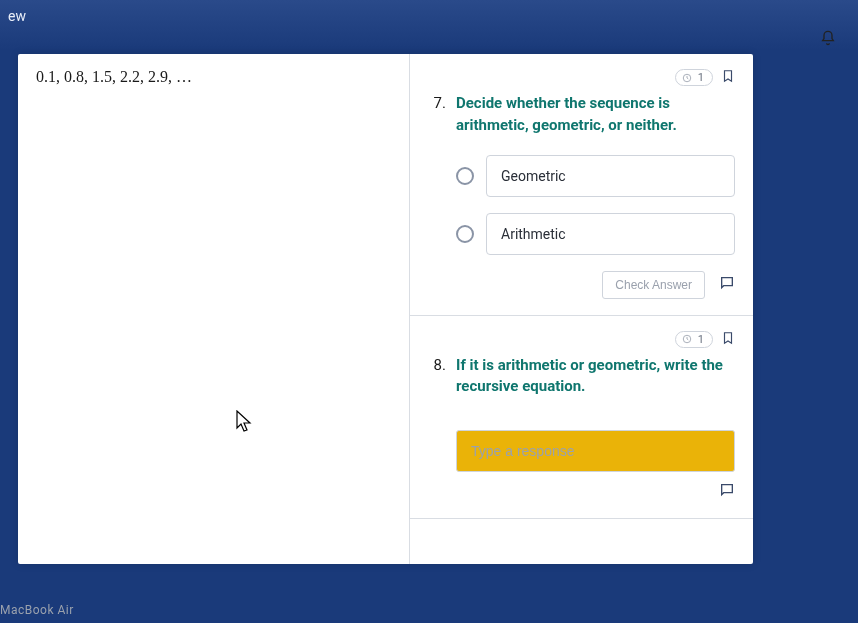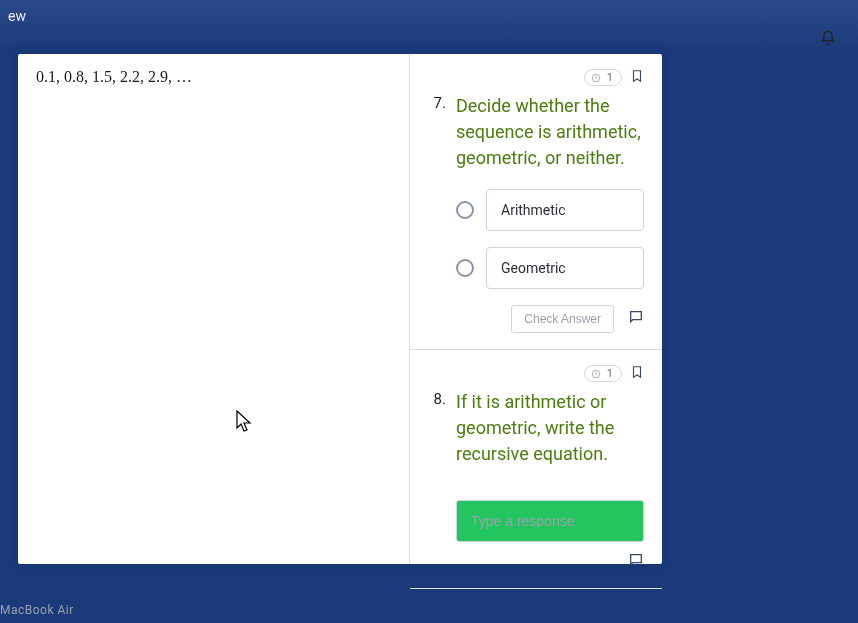--- a/index.html
+++ b/index.html
@@ -29,21 +29,21 @@
       position: absolute;
       right: 22px;
       top: 30px;
       color: #222;
       font-size: 16px;
     }
     .page {
       position: absolute;
       left: 18px;
       top: 54px;
-      width: 644px;
+      width: 735px;
       height: 510px;
       background: #fff;
       border-radius: 2px;
       box-shadow: 0 0 8px rgba(0,0,0,.15);
       display: flex;
     }
     .left-col {
       width: 392px;
       height: 100%;
       border-right: 1px solid #d9dde3;
@@ -96,24 +96,25 @@
       font-size: 15px;
       color: #1a1a1a;
       min-width: 18px;
       text-align: right;
       line-height: 1.4;
     }
     .q-body {
       flex: 1;
     }
     .q-text {
-      font-size: 18px;
-      color: #4d7c0f;
+      font-size: 15px;
+      color: #0f766e;
       line-height: 1.45;
       margin-bottom: 18px;
+      font-weight: bold;
     }
     .choice-row {
       display: flex;
       align-items: center;
       gap: 12px;
       margin-bottom: 16px;
     }
     .radio {
       width: 18px;
       height: 18px;
@@ -152,21 +153,21 @@
     .comment-icon {
       color: #3a4a6a;
     }
     .response-input {
       width: 100%;
       border: 1px solid #cfd4dc;
       border-radius: 3px;
       padding: 12px 14px;
       font-size: 14px;
       color: #2a2f38;
-      background: #22c55e;
+      background: #eab308;
       margin-top: 14px;
     }
     .response-input::placeholder { color: #9aa1ad; }
     .cursor {
       position: absolute;
       left: 218px;
       top: 356px;
       pointer-events: none;
       z-index: 50;
     }
@@ -216,25 +217,25 @@
             </svg>
         </span>
       </div>
       <div class="q-row">
         <div class="q-num">7.</div>
         <div class="q-body">
           <div class="q-text">Decide whether the sequence is arithmetic, geometric, or neither.</div>
 
           <div class="choice-row">
             <span class="radio"></span>
-            <span class="choice-box">Arithmetic</span>
+            <span class="choice-box">Geometric</span>
           </div>
           <div class="choice-row">
             <span class="radio"></span>
-            <span class="choice-box">Geometric</span>
+            <span class="choice-box">Arithmetic</span>
           </div>
 
           <div class="actions">
             <button class="check-btn">Check Answer</button>
             <span class="comment-icon">
               <svg width="16" height="16" viewBox="0 0 24 24" fill="none" stroke="currentColor" stroke-width="2">
                   <path d="M4 4h16v12H7l-3 3V4z"></path>
                 </svg>
             </span>
           </div>

